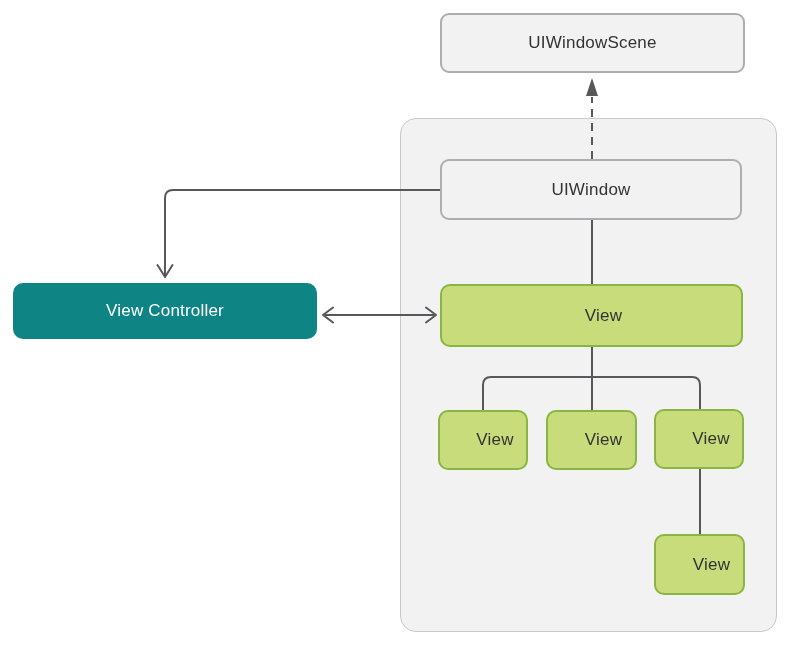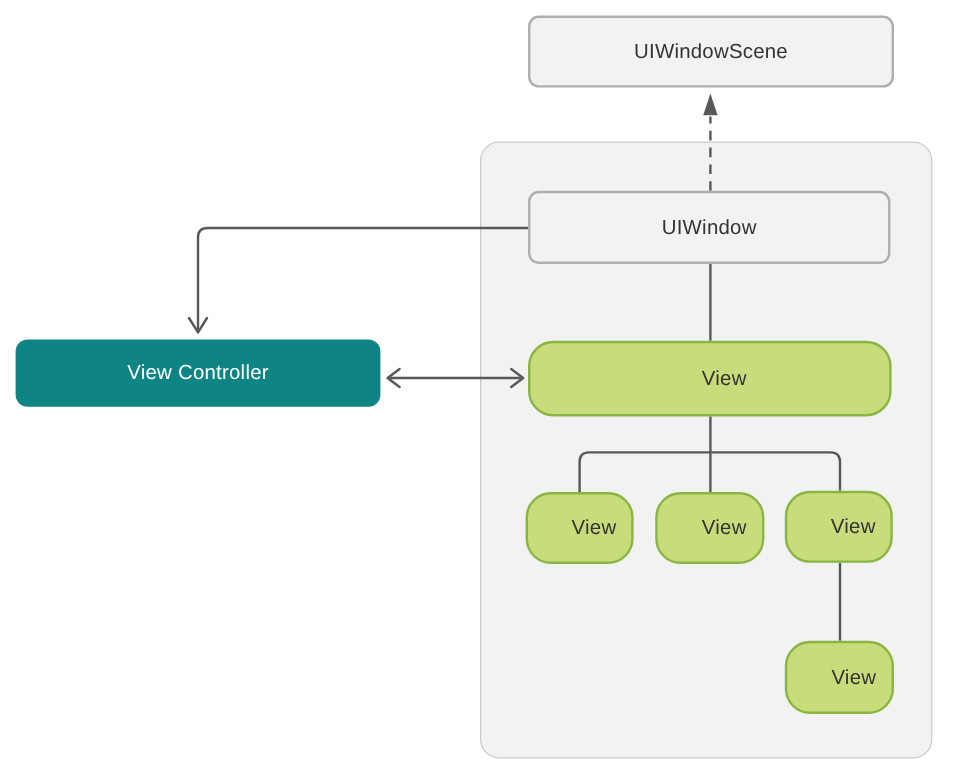--- a/index.html
+++ b/index.html
@@ -37,21 +37,21 @@
     letter-spacing: 0.2px;
   }
   .node-gray {
     background: var(--gray-fill);
     border: 2px solid var(--gray-border);
     border-radius: 9px;
   }
   .node-green {
     background: var(--green-fill);
     border: 2px solid var(--green-border);
-    border-radius: 21px;
+    border-radius: 10px;
     padding-left: 24px;
   }
   .node-teal {
     background: var(--teal);
     border: none;
     border-radius: 10px;
     color: var(--label-light);
   }
   .hierarchy-container {
     position: absolute;

